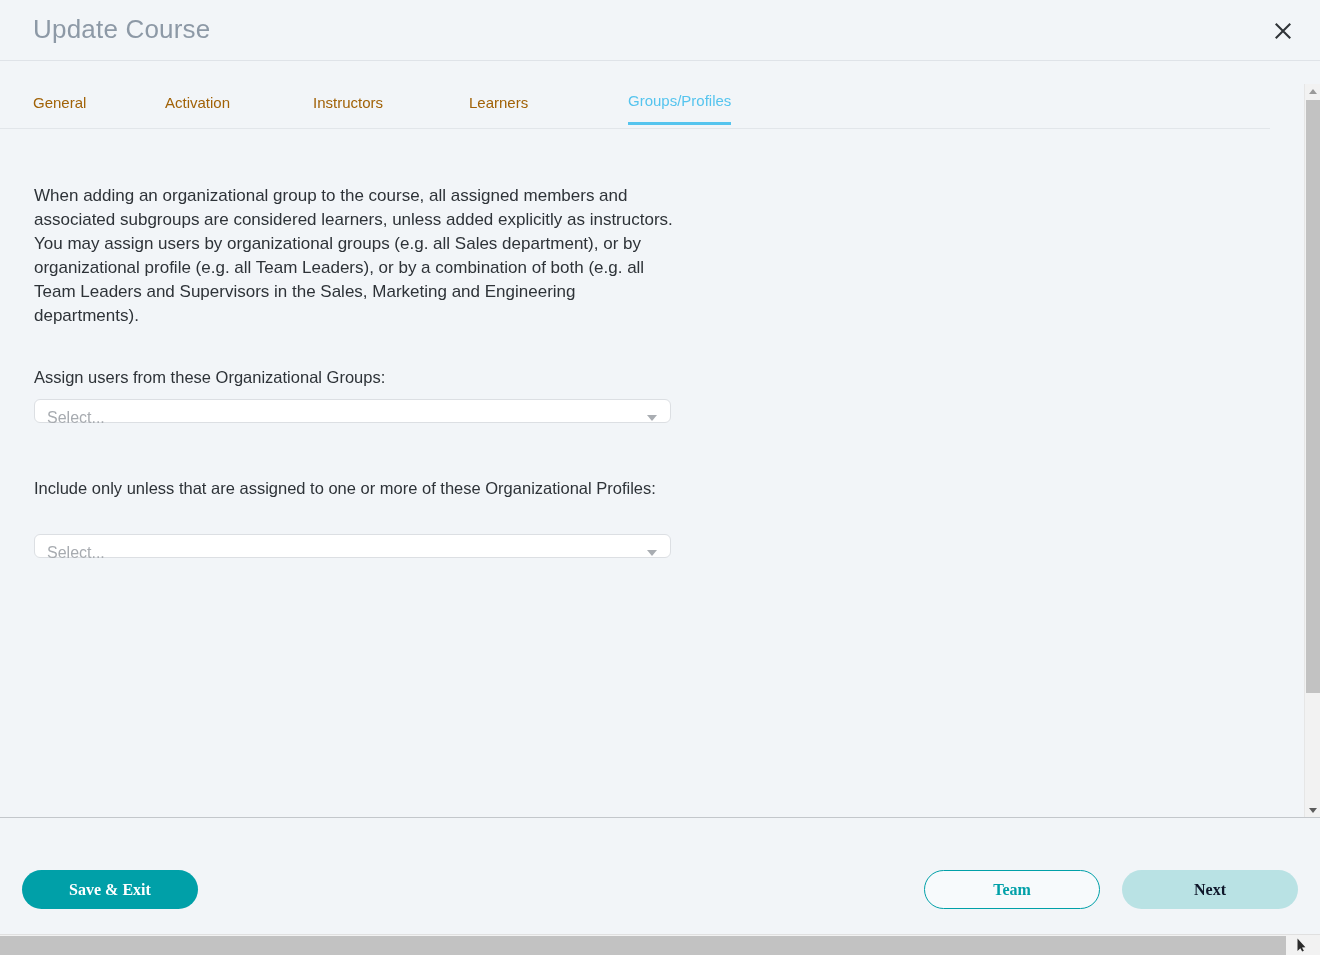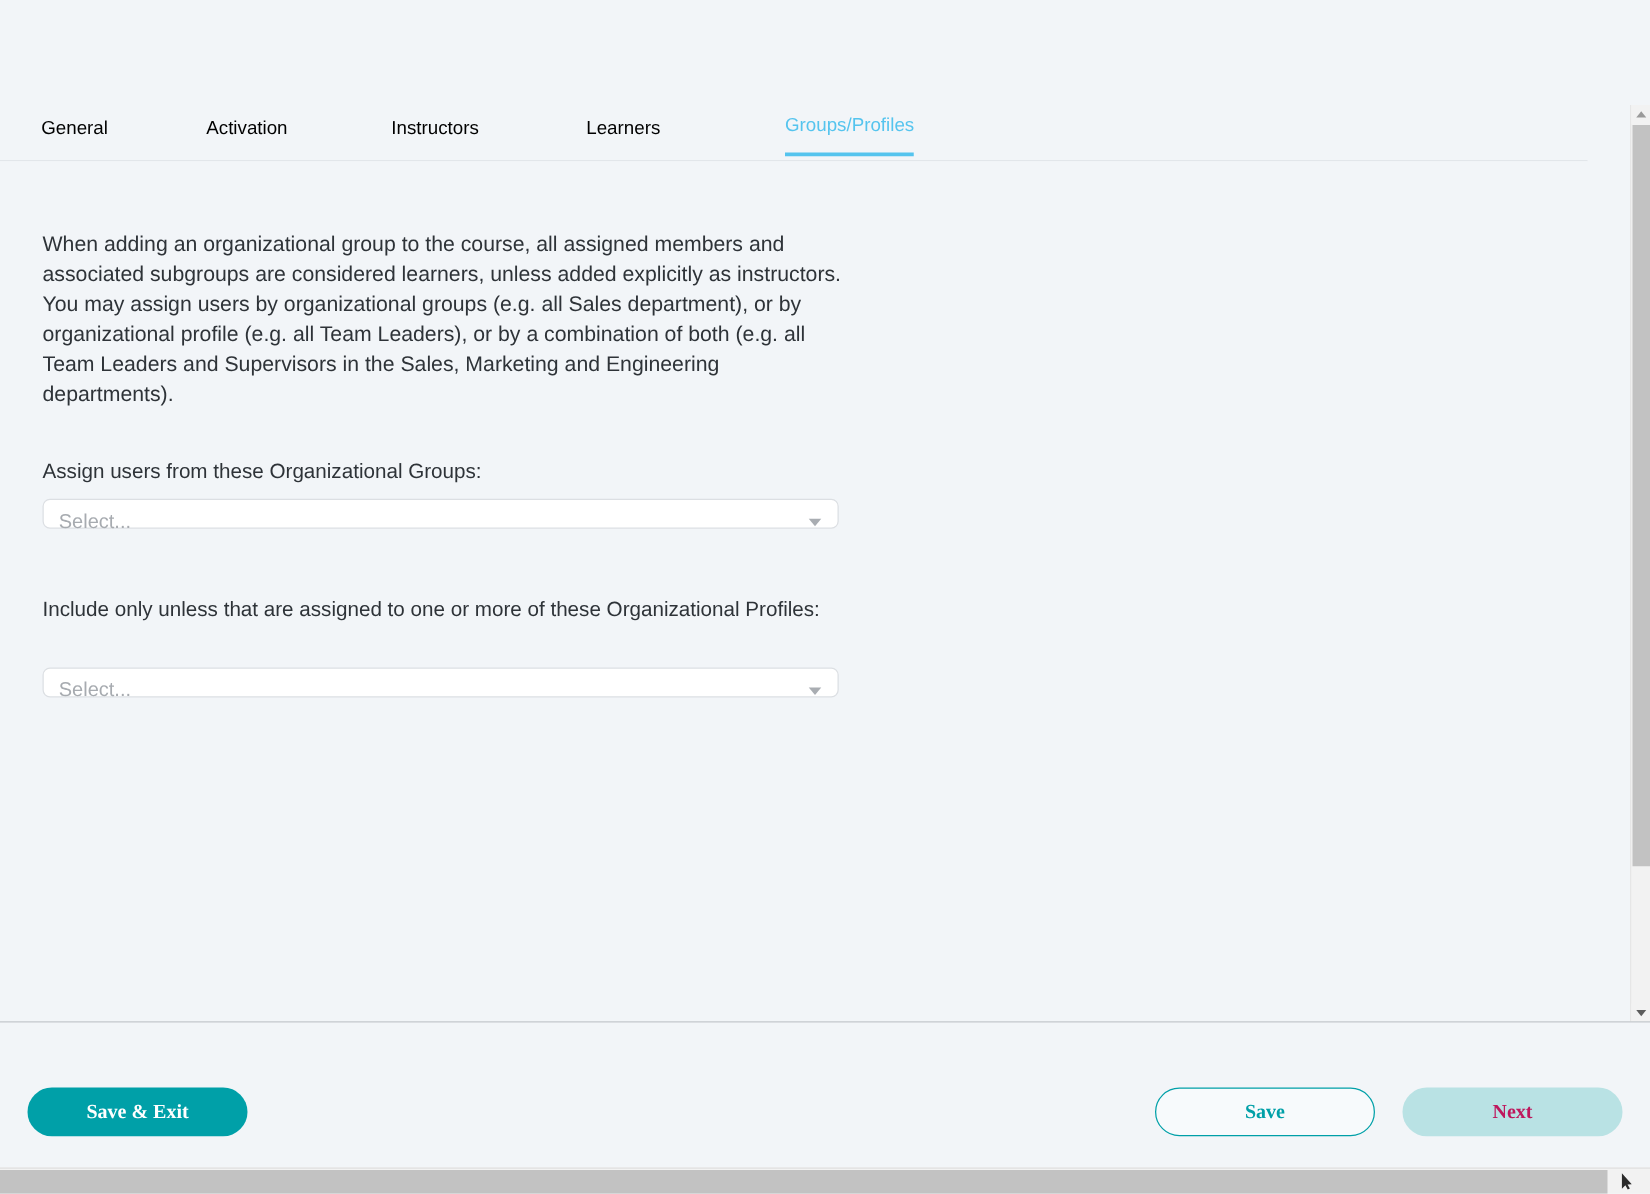--- a/index.html
+++ b/index.html
@@ -55,21 +55,21 @@
     border-bottom: 1px solid #e2e6ea;
   }
   .tab {
     position: absolute;
     top: 0;
     height: 68px;
     display: flex;
     align-items: flex-start;
     padding-top: 33px;
     font-size: 15px;
-    color: #000000;
+    color: #a16207;
     cursor: pointer;
     white-space: nowrap;
   }
   .tab.active {
     color: #55c4ee;
     border-bottom: 3px solid #55c4ee;
     padding-bottom: 0;
     height: 64px;
     align-items: center;
     padding-top: 18px;
@@ -168,21 +168,21 @@
     left: 924px; top: 52px;
     width: 176px; height: 39px;
     background: #f7fafc;
     color: #00a0a8;
     border: 1px solid #00a0a8;
   }
   #btn-next {
     left: 1122px; top: 52px;
     width: 176px; height: 39px;
     background: #b9e2e4;
-    color: #be185d;
+    color: #0f172a;
     cursor: default;
   }
 
   
   .vscroll {
     position: absolute;
     right: 0; top: 84px;
     width: 16px;
     height: 734px;
     background: #f2f2f2;
@@ -239,20 +239,28 @@
     position: absolute;
     right: 14px; top: 3px;
     width: 9px; height: 14px;
   }
 </style>
 </head>
 <body>
 
 <div id="app">
 
+  <div class="header">
+    <div class="header-title">Update Course</div>
+    <div class="close-btn">
+      <svg width="20" height="20" viewBox="0 0 20 20" aria-hidden="true">
+        <path d="M3.5 3.5 L16.5 16.5 M16.5 3.5 L3.5 16.5" stroke="#303438" stroke-width="2.1" stroke-linecap="square"></path>
+      </svg>
+    </div>
+  </div>
 
   <div class="tabbar">
     <div class="tab" style="left:33px;">General</div>
     <div class="tab" style="left:165px;">Activation</div>
     <div class="tab" style="left:313px;">Instructors</div>
     <div class="tab" style="left:469px;">Learners</div>
     <div class="tab active" style="left:588px;">Groups/Profiles</div>
   </div>
 
   <div class="content">
@@ -280,21 +288,21 @@
       <span class="arrow-up"></span>
     </div>
     <div class="vscroll-thumb"></div>
     <div class="vscroll-arrow down">
       <span class="arrow-down"></span>
     </div>
   </div>
 
   <div class="footer">
     <button class="btn" id="btn-save-exit">Save &amp; Exit</button>
-    <button class="btn" id="btn-back">Save</button>
+    <button class="btn" id="btn-back">Team</button>
     <button class="btn" id="btn-next">Next</button>
   </div>
 
   <div class="hscroll">
     <div class="hscroll-thumb"></div>
     <svg class="cursor-arrow" viewBox="0 0 9 14">
       <path d="M0.5 0.5 L0.5 13 L3.3 10.2 L5.2 13.6 L6.9 12.7 L5.0 9.5 L8.4 9.3 Z" fill="#2b2b2b"></path>
     </svg>
   </div>
 

